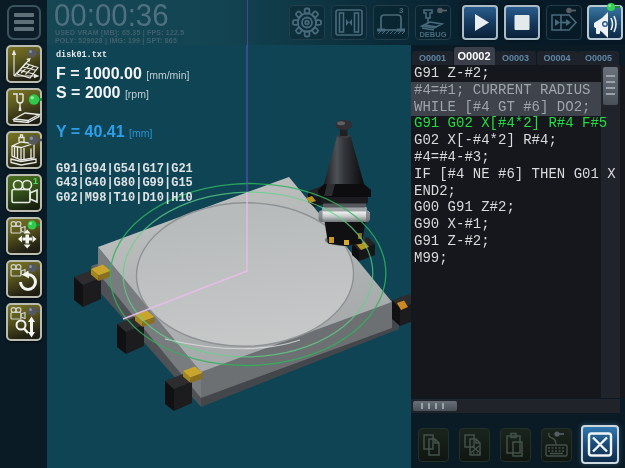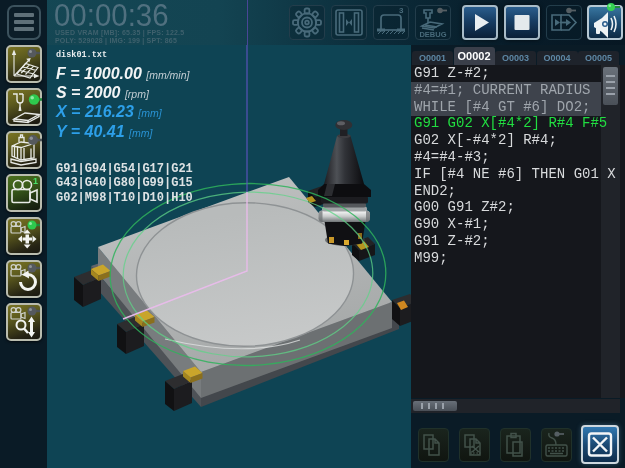--- a/index.html
+++ b/index.html
@@ -20,21 +20,21 @@
 .tbtn.lit{border:2px solid #a9bcc8;background:linear-gradient(180deg,#2a5d8d 0%,#173d63 45%,#0b2038 100%);box-shadow:0 0 4px rgba(0,0,0,.6);}
 .tbtn.lit2{border:2px solid #b7c9d4;background:linear-gradient(180deg,#38759f 0%,#1c4a70 50%,#0e2a44 100%);}
 .sbtn{left:6px;width:36px;height:38px;border-radius:5px;box-sizing:border-box;
   border:2px solid #b9bcae;background:linear-gradient(160deg,#7a7423 0%,#5c5a1e 35%,#262414 80%,#191810 100%);
   box-shadow:0 1px 3px rgba(0,0,0,.7);}
 .sbtn.grn{background:linear-gradient(160deg,#4c6e1e 0%,#3a5c1a 35%,#1c2912 80%,#141a0e 100%);}
 
 #viewport{left:47px;top:45px;width:364px;height:423px;background:#0e4454;}
 #scene{left:47px;top:45px;}
 #disk{left:56px;top:50px;font-family:"Liberation Mono",monospace;font-size:8.5px;font-weight:700;color:#e8ecee;}
-.fline{left:56px;font-size:16px;font-weight:700;color:#f2f4f5;white-space:nowrap;font-style:italic;}
+.fline{left:56px;font-size:16px;font-weight:700;color:#f2f4f5;white-space:nowrap;}
 .fline .u{font-size:10.5px;font-weight:400;color:#c2cdd3;}
 .fline.blue{color:#2d9fe8;}
 .fline.blue .u{color:#2d9fe8;opacity:.85;}
 .gline{left:56px;font-family:"Liberation Mono",monospace;font-size:12px;font-weight:700;color:#dde2e4;letter-spacing:0px;}
 
 #panel{left:411px;top:45px;width:214px;height:423px;background:#0a1b26;}
 .tab{top:51px;height:14px;background:#1e232b;color:#5d87a5;font-size:9px;font-weight:700;
   text-align:center;line-height:15px;border-radius:3px 3px 0 0;width:41px;}
 .tab.active{top:47px;height:18px;background:#3a3f4a;color:#ffffff;line-height:19px;font-size:11px;}
 #codearea{left:411px;top:65px;width:242px;height:333px;background:#15171c;overflow:hidden;}
@@ -393,21 +393,20 @@
       <polygon points="23.5,32.5 20,27 27,27" fill="#f2f4f1"></polygon>
       <path d="M26 6 L32 6" stroke="#4e5357" stroke-width="2.4"></path>
       <circle cx="24" cy="6" r="4.5" fill="#55595d"></circle>
       <circle cx="22.5" cy="4.5" r="1.5" fill="#8d9195"></circle>
     </svg>
   </div>
 
   <div class="abs" id="disk">disk01.txt</div>
   <div class="abs fline" style="top:64.5px">F = 1000.00 <span class="u">[mm/min]</span></div>
   <div class="abs fline" style="top:84px">S = 2000 <span class="u">[rpm]</span></div>
-  <div class="abs fline blue" style="top:103px">X = 216.23 <span class="u">[mm]</span></div>
   <div class="abs fline blue" style="top:122.5px">Y = 40.41 <span class="u">[mm]</span></div>
   <div class="abs gline" style="top:161.5px">G91|G94|G54|G17|G21</div>
   <div class="abs gline" style="top:176px">G43|G40|G80|G99|G15</div>
   <div class="abs gline" style="top:190.5px">G02|M98|T10|D10|H10</div>
 
   <div class="abs" id="panel"></div>
   <div class="abs tab" style="left:412px">O0001</div>
   <div class="abs tab active" style="left:453.5px">O0002</div>
   <div class="abs tab" style="left:495px">O0003</div>
   <div class="abs tab" style="left:536.5px">O0004</div>

